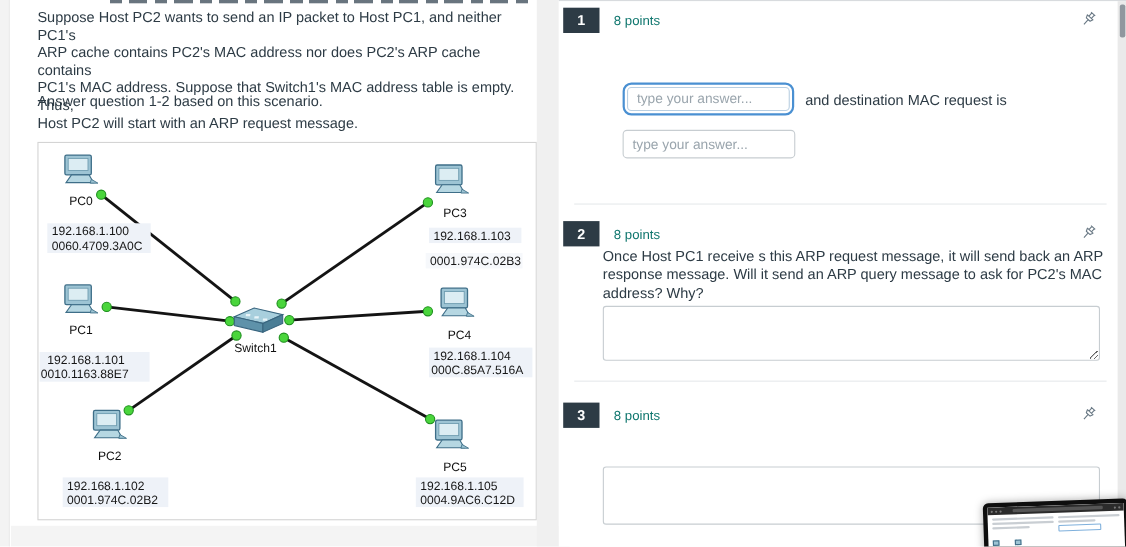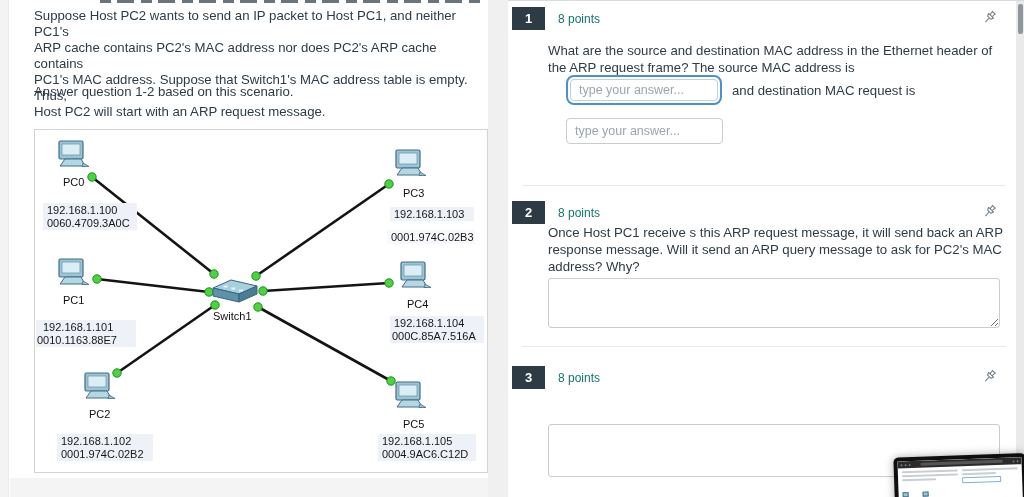--- a/index.html
+++ b/index.html
@@ -172,22 +172,20 @@
   <div class="right-panel">
 
     <section class="q-section" style="top:0;height:184px;">
       <div class="q-badge" style="top:6px;">1</div>
       <div class="q-points" style="top:11px;">8 points</div>
       <svg class="pin" style="top:8px;" viewBox="0 0 20 20">
         <g transform="rotate(42 10 10)" fill="none" stroke="currentColor" stroke-width="1.2" stroke-linejoin="round">
           <path d="M7 2.5 h6 M8.2 2.5 v4.7 M11.8 2.5 v4.7 M6 7.2 h8 l-1.3 3.2 h-5.4 z M10 10.4 v6.8"></path>
         </g>
       </svg>
-      <p class="q-text" style="top:41px;">What are the source and destination MAC address in the Ethernet header of
-the ARP request frame? The source MAC address is</p>
       <div class="answer-row" style="top:74px;">
         <span class="focus-wrap">
           <input type="text" placeholder="type your answer..." style="">
         </span>
         <span class="ans-label">and destination MAC request is</span>
       </div>
       <input class="plain" type="text" style="top: 117px;" placeholder="type your answer...">
     </section>
 
     <section class="q-section" style="top:184px;height:161px;">

